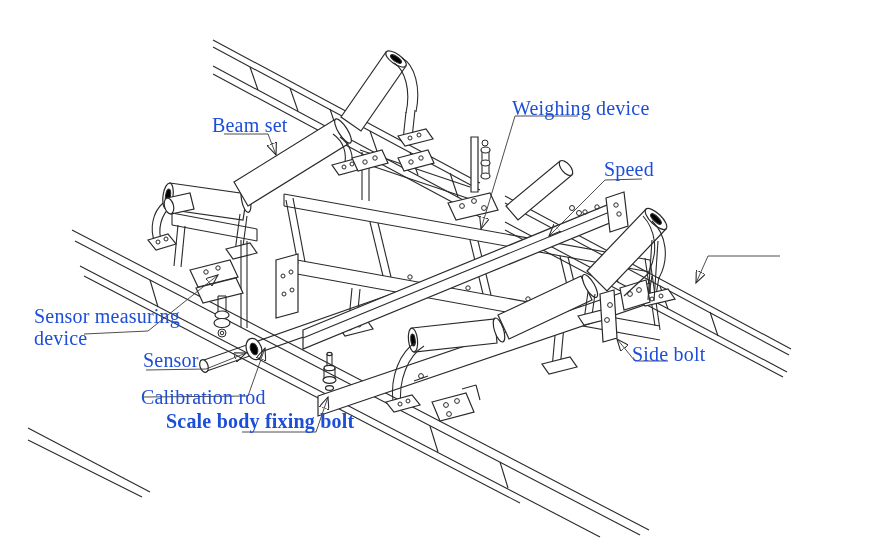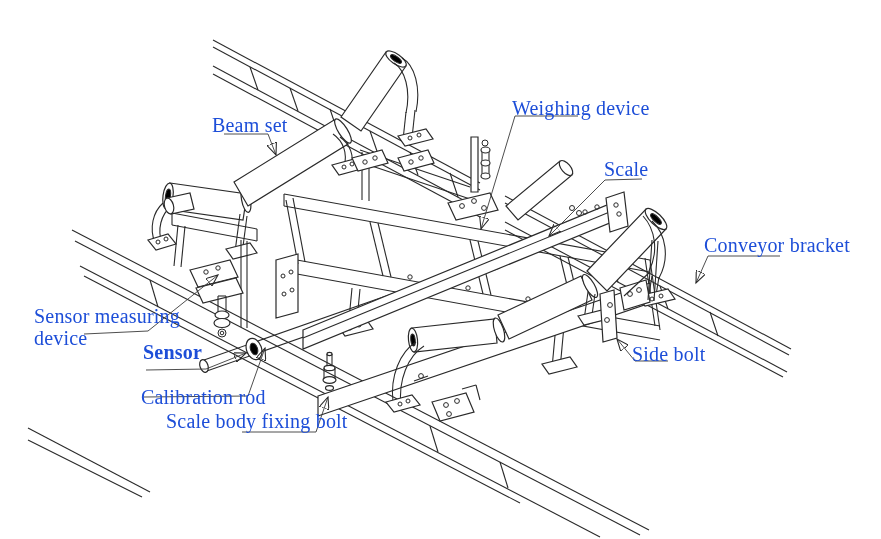--- a/index.html
+++ b/index.html
@@ -11,23 +11,23 @@
   .lbl{
     position:absolute;font-size:20px;line-height:1.12;color:#1d4ed8;
     white-space:pre-line;letter-spacing:0.2px;
   }
   
   .lbl-idler{left:212px;top:114px;}
   .lbl-weigh{left:512px;top:97px;}
   .lbl-beam{left:604px;top:158px;}
   .lbl-conv{left:704px;top:234px;}
   .lbl-speed{left:34px;top:305px;}
-  .lbl-sensor{left:143px;top:341px;font-weight:bold;}
+  .lbl-sensor{left:143px;top:349px;}
   .lbl-calib{left:141px;top:375px;margin-top:11px;}
-  .lbl-bolt{left:166px;top:410px;}
+  .lbl-bolt{left:166px;top:410px;font-weight:bold;}
   .lbl-side{left:632px;top:343px;}
   .draw line,.draw path,.draw polyline{fill:none;stroke:#2a2a2a;stroke-width:1.1;}
   .draw .wf{fill:#ffffff;stroke:#2a2a2a;stroke-width:1.2;}
   .draw circle{fill:none;stroke:#2a2a2a;stroke-width:1;}
   .draw .leader{stroke:#3a3a3a;stroke-width:0.9;}
 </style>
 </head>
 <body>
 
 <div class="canvas">
@@ -292,21 +292,20 @@
       <polyline class="leader" points="84,334 148,331 218,275" marker-end="url(#arw)"></polyline>
       <polyline class="leader" points="146,370 206,369 246,353" marker-end="url(#arw)"></polyline>
       <polyline class="leader" points="144,397 248,396 265,348" marker-end="url(#arw)"></polyline>
       <polyline class="leader" points="242,432 316,432 328,397" marker-end="url(#arw)"></polyline>
       <polyline class="leader" points="668,361 635,361 617,339" marker-end="url(#arw)"></polyline>
     </g>
   </svg>
 
   <div class="lbl lbl-idler">Beam set</div>
   <div class="lbl lbl-weigh">Weighing device</div>
-  <div class="lbl lbl-beam">Scale</div>
-  <div class="lbl lbl-conv">Conveyor bracket</div>
+  <div class="lbl lbl-beam">Speed</div>
   <div class="lbl lbl-speed">Sensor measuring
 device</div>
   <div class="lbl lbl-sensor">Sensor</div>
   <div class="lbl lbl-calib">Calibration rod</div>
   <div class="lbl lbl-bolt">Scale body fixing bolt</div>
   <div class="lbl lbl-side">Side bolt</div>
 </div>
 
 </body></html>

